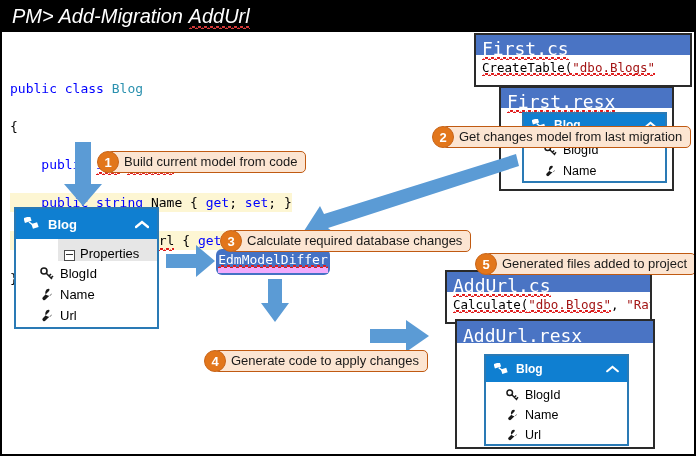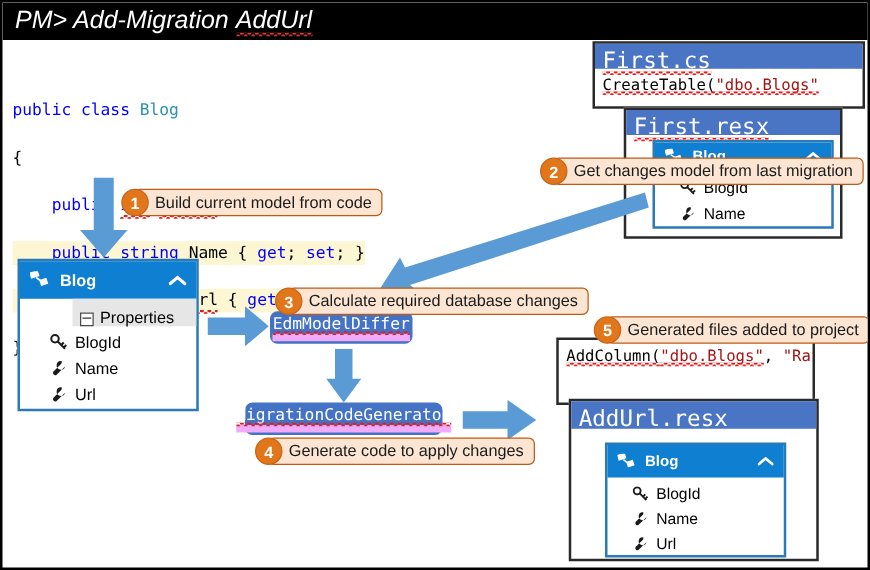--- a/index.html
+++ b/index.html
@@ -223,42 +223,42 @@
   <div class="compbox" style="left:214px;top:247px;width:114px;height:26px;">
     <span class="t sq-red">EdmModelDiffer</span>
   </div>
 
   <div class="arrow" style="left:258px;top:277px;">
     <svg width="30" height="44" viewBox="0 0 30 44">
       <polygon points="8,0 22,0 22,24 29,24 15,43 1,24 8,24" fill="#5b9bd5"></polygon>
     </svg>
   </div>
 
-  <div class="compbox" style="left:194px;top:320px;width:158px;height:26px;">
-    <span class="t sq-red">MigrationCodeGenerator</span>
-  </div>
 
   <div class="callout" style="left:202px;top:348px;">
     <div class="badge">4</div>
     <div class="lbl">Generate code to apply changes</div>
   </div>
 
   <div class="arrow" style="left:368px;top:318px;">
     <svg width="60" height="32" viewBox="0 0 60 32">
       <polygon points="0,9 36,9 36,0 59,16 36,32 36,23 0,23" fill="#5b9bd5"></polygon>
     </svg>
   </div>
 
   <div class="callout" style="left:473px;top:251px;">
     <div class="badge">5</div>
     <div class="lbl">Generated files added to project</div>
   </div>
 
   <div class="panel" style="left:443px;top:268px;width:207px;height:54px;border-width:2px;">
-    <div class="fbody"><span class="sq-red">AddColumn(</span><span class="str sq-red">"dbo.Blogs"</span><span>, </span><span class="str">"Rat</span></div>
+    <div class="fhdr" style="height:20px;">
+      <span class="sq-red"><u>AddUrl.cs</u></span>
+    </div>
+    <div class="fbody"><span class="sq-red">Calculate(</span><span class="str sq-red">"dbo.Blogs"</span><span>, </span><span class="str">"Rat</span></div>
   </div>
 
   <div class="panel" style="left:453px;top:317px;width:200px;height:130px;border-width:2px;">
     <div class="fhdr" style="height:22px;padding-top:4px;">
       <span>AddUrl.resx</span>
     </div>
   </div>
 
   <div class="blogpanel" style="left:482px;top:352px;width:145px;height:92px;border-width:2px;">
     <div class="bhdr" style="height:26px;padding:0 8px;font-size:12px;">

